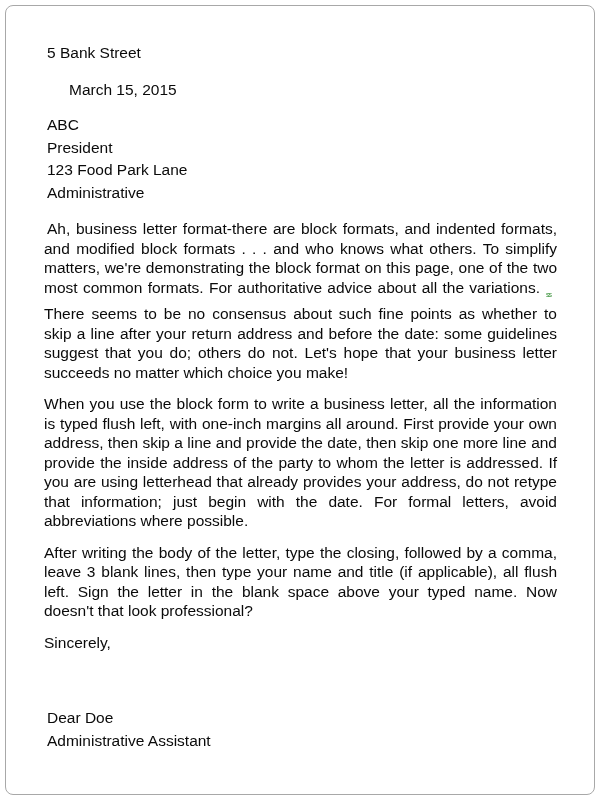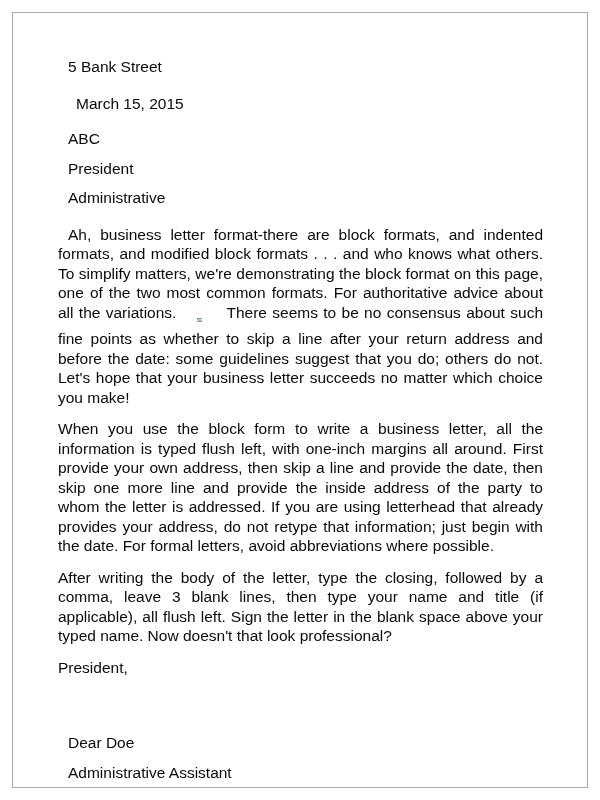--- a/index.html
+++ b/index.html
@@ -1,15 +1,15 @@
 <!DOCTYPE html>
 <html><head>
 <meta charset="utf-8">
 <style>
-  * { margin: 10px; padding: 0; box-sizing: border-box; }
+  * { margin: 3px; padding: 0; box-sizing: border-box; border-radius: 8px; }
   html, body {
     width: 600px; height: 800px;
     background: #ffffff;
     font-family: "Liberation Sans", "DejaVu Sans", sans-serif;
     overflow: hidden;
   }
   .page {
     position: absolute;
     left: 2px; top: 2px; right: 2px; bottom: 2px;
     border: 1px solid #a8a8a8;
@@ -43,30 +43,31 @@
 
   <div class="address-block">
     <div>5 Bank Street</div>
   </div>
 
   <div class="date-line">March 15, 2015</div>
 
   <div class="recipient-block">
     <div>ABC</div>
     <div>President</div>
+    <div>123 Food Park Lane</div>
     <div>Administrative</div>
   </div>
 
 
   <p class="body"><span>Ah, business letter format-there are block formats, and indented formats, and modified block formats . . . and who knows what others. To simplify matters, we're demonstrating the block format on this page, one of the two most common formats. For authoritative advice about all the variations.</span><span class="green-mark">ss</span><span> There seems to be no consensus about such fine points as whether to skip a line after your return address and before the date: some guidelines suggest that you do; others do not. Let's hope that your business letter succeeds no matter which choice you make!</span></p>
 
   <p class="body">When you use the block form to write a business letter, all the information is typed flush left, with one-inch margins all around. First provide your own address, then skip a line and provide the date, then skip one more line and provide the inside address of the party to whom the letter is addressed. If you are using letterhead that already provides your address, do not retype that information; just begin with the date. For formal letters, avoid abbreviations where possible.</p>
 
   <p class="body">After writing the body of the letter, type the closing, followed by a comma, leave 3 blank lines, then type your name and title (if applicable), all flush left. Sign the letter in the blank space above your typed name. Now doesn't that look professional?</p>
 
-  <div class="closing">President,</div>
+  <div class="closing">Sincerely,</div>
 
   <div class="signature-block">
     <div>Dear Doe</div>
     <div>Administrative Assistant</div>
   </div>
 
 </div>
 
 </body></html>

